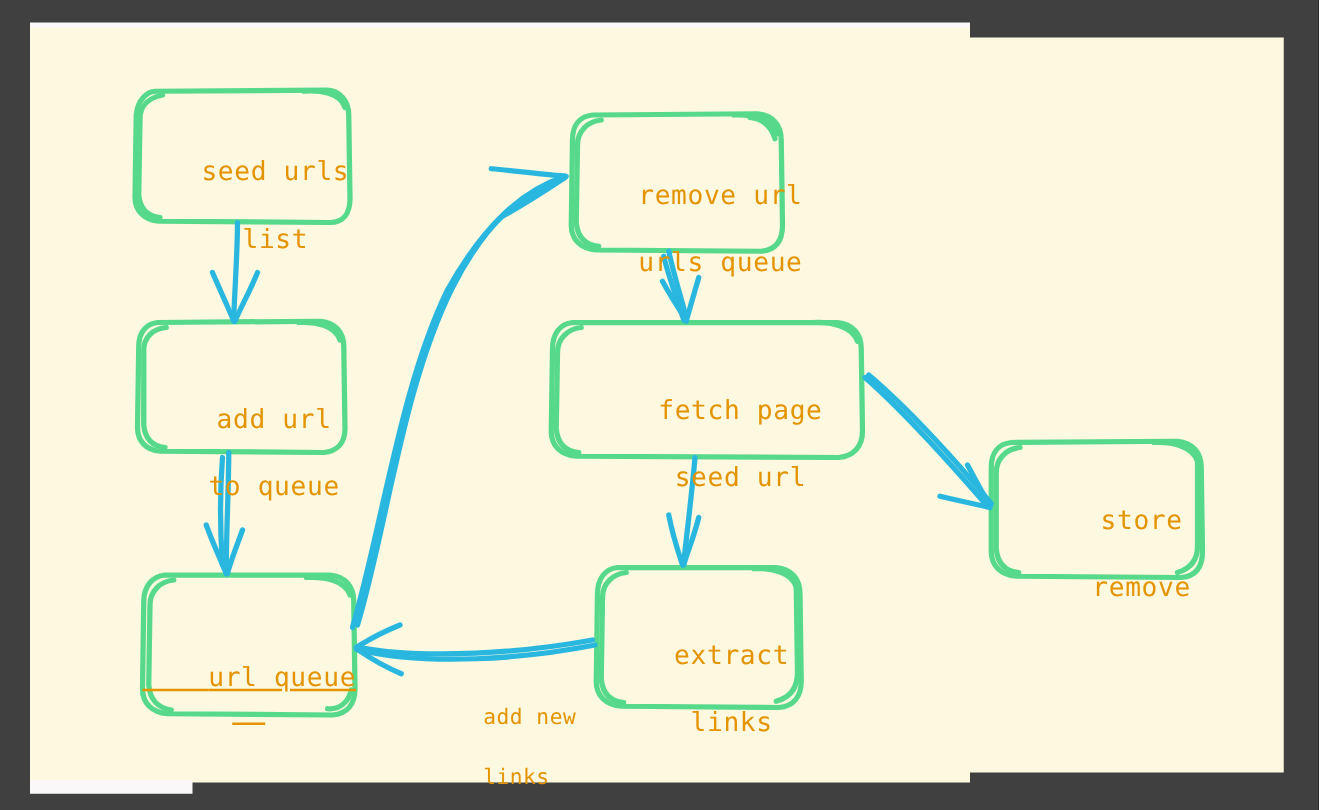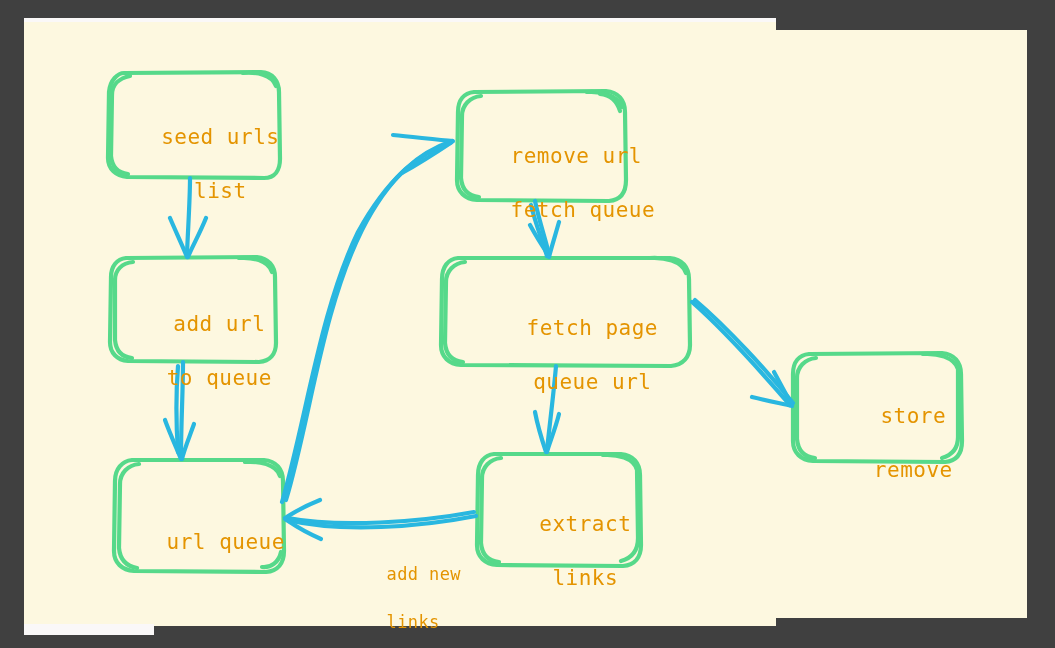--- a/index.html
+++ b/index.html
@@ -175,37 +175,37 @@
         <path d="M321,539 C302,531 291,523 285,519"></path>
       </g>
     </g>
   </svg>
 
   <div class="node-label" style="left:108px; top:97px; width:172px;">
     <span>seed urls</span><br>
     <span>list</span>
   </div>
 
-  <div class="node-label" style="left:110px; top:284px; width:166px;">
+  <div class="node-label" style="left:110px; top:295px; width:166px;">
     <span>add url</span><br>
     <span>to queue</span>
   </div>
 
-  <div class="node-label" style="left:114px; top:502px; width:170px;">
+  <div class="node-label" style="left:114px; top:502px; width:170px;text-decoration:underline;">
     <span>url queue</span>
   </div>
 
   <div class="node-label" style="left:458px; top:116px; width:168px;text-align:right;">
     <span>remove url</span><br>
-    <span>fetch queue</span>
+    <span>urls queue</span>
   </div>
 
   <div class="node-label" style="left:442px; top:288px; width:248px;">
     <span>fetch page</span><br>
-    <span>queue url</span>
+    <span>seed url</span>
   </div>
 
   <div class="node-label" style="left:477px; top:484px; width:164px;">
     <span>extract</span><br>
     <span>links</span>
   </div>
 
   <div class="node-label" style="left:803px; top:376px; width:168px;">
     <span>store</span><br>
     <span>remove</span>

